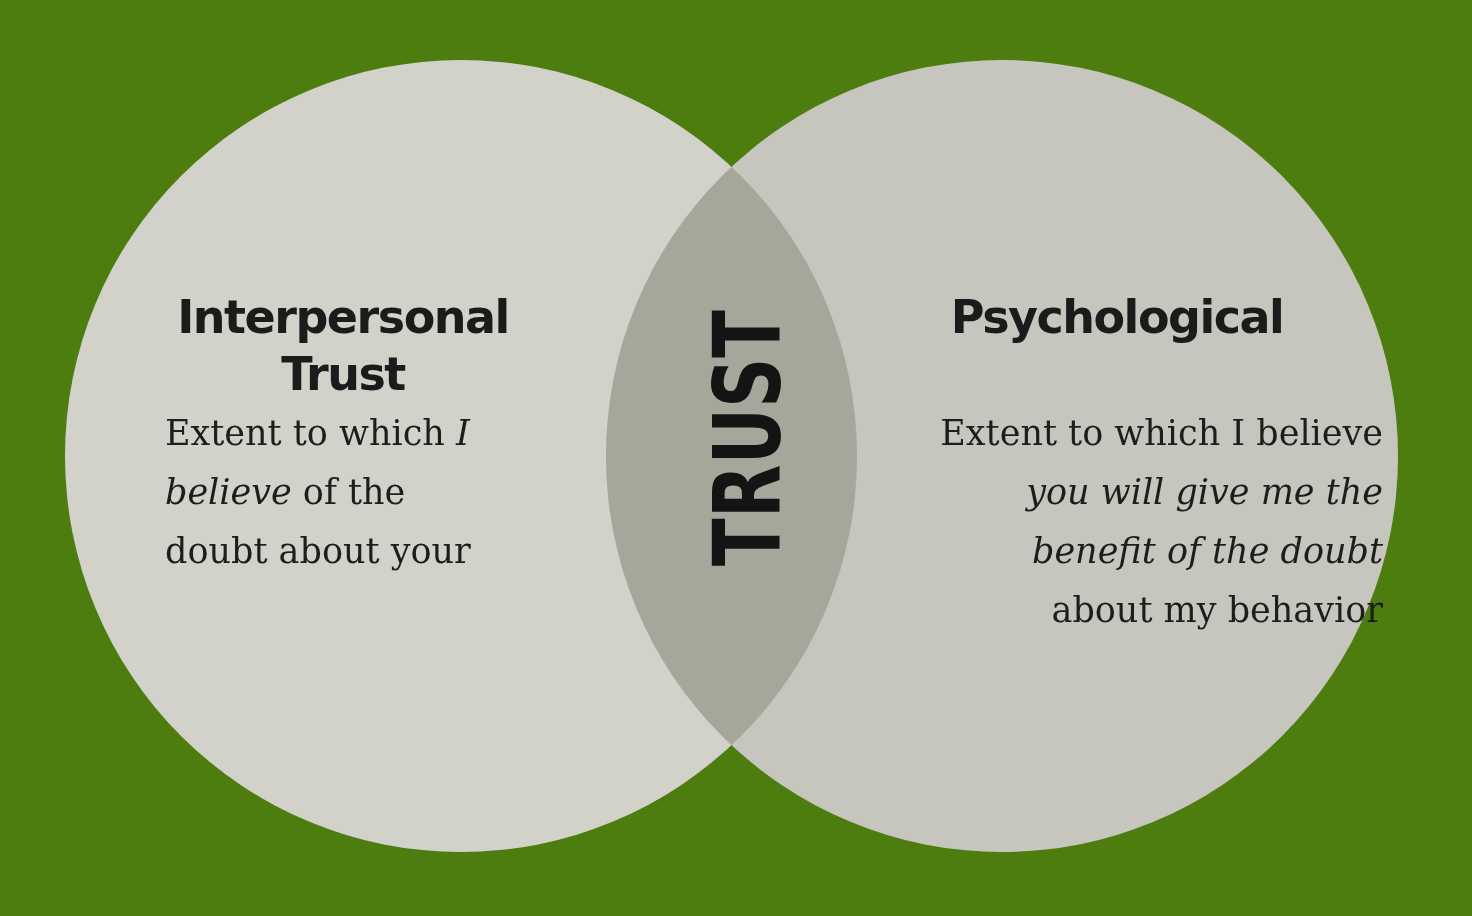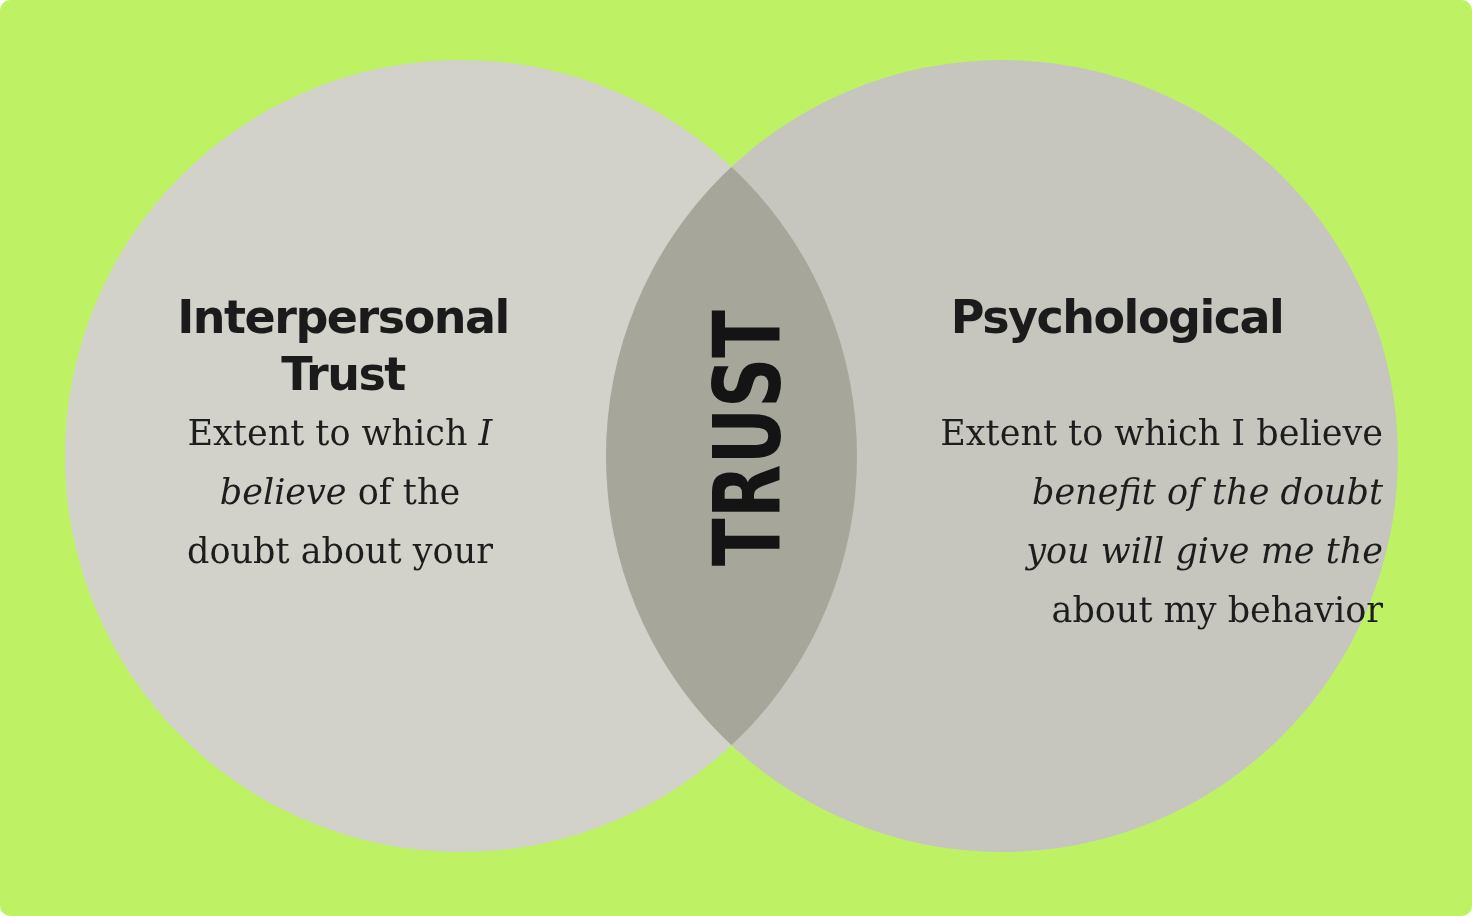--- a/index.html
+++ b/index.html
@@ -5,23 +5,22 @@
   html, body {
     margin: 0;
     padding: 0;
     background: #ffffff;
     font-family: "DejaVu Sans", sans-serif;
   }
   .canvas {
     position: relative;
     width: 1472px;
     height: 916px;
-    background: #bef264;
+    background: #4d7c0f;
     overflow: hidden;
-    border-radius: 10px;
   }
   .venn-svg {
     position: absolute;
     left: 0;
     top: 0;
   }
   .circle-title {
     position: absolute;
     width: 400px;
     top: 289px;
@@ -40,21 +39,21 @@
     position: absolute;
     top: 404px;
     font-family: "DejaVu Serif", serif;
     font-size: 35px;
     line-height: 59px;
     color: #1d1d1d;
   }
   .circle-body.left {
     left: 165px;
     width: 350px;
-    text-align: center;
+    text-align: left;
   }
   .circle-body.right {
     left: 903px;
     width: 480px;
     text-align: right;
   }
   .rich-line { white-space: nowrap; }
   .rich-line em { font-style: italic; }
   .overlap-label {
     position: absolute;
@@ -97,20 +96,20 @@
       <div class="rich-line"><em>believe</em><span> of the</span></div>
       <div class="rich-line"><span>doubt about your</span></div>
     </div>
 
   <div class="circle-title right">
     <span class="title-line">Psychological</span>
   </div>
 
   <div class="circle-body right">
       <div class="rich-line"><span>Extent to which I believe</span></div>
+      <div class="rich-line"><em>you will give me the</em></div>
       <div class="rich-line"><em>benefit of the doubt</em></div>
-      <div class="rich-line"><em>you will give me the</em></div>
       <div class="rich-line"><span>about my behavior</span></div>
     </div>
 
   <div class="overlap-label">TRUST</div>
 
 </div>
 
 </body></html>

